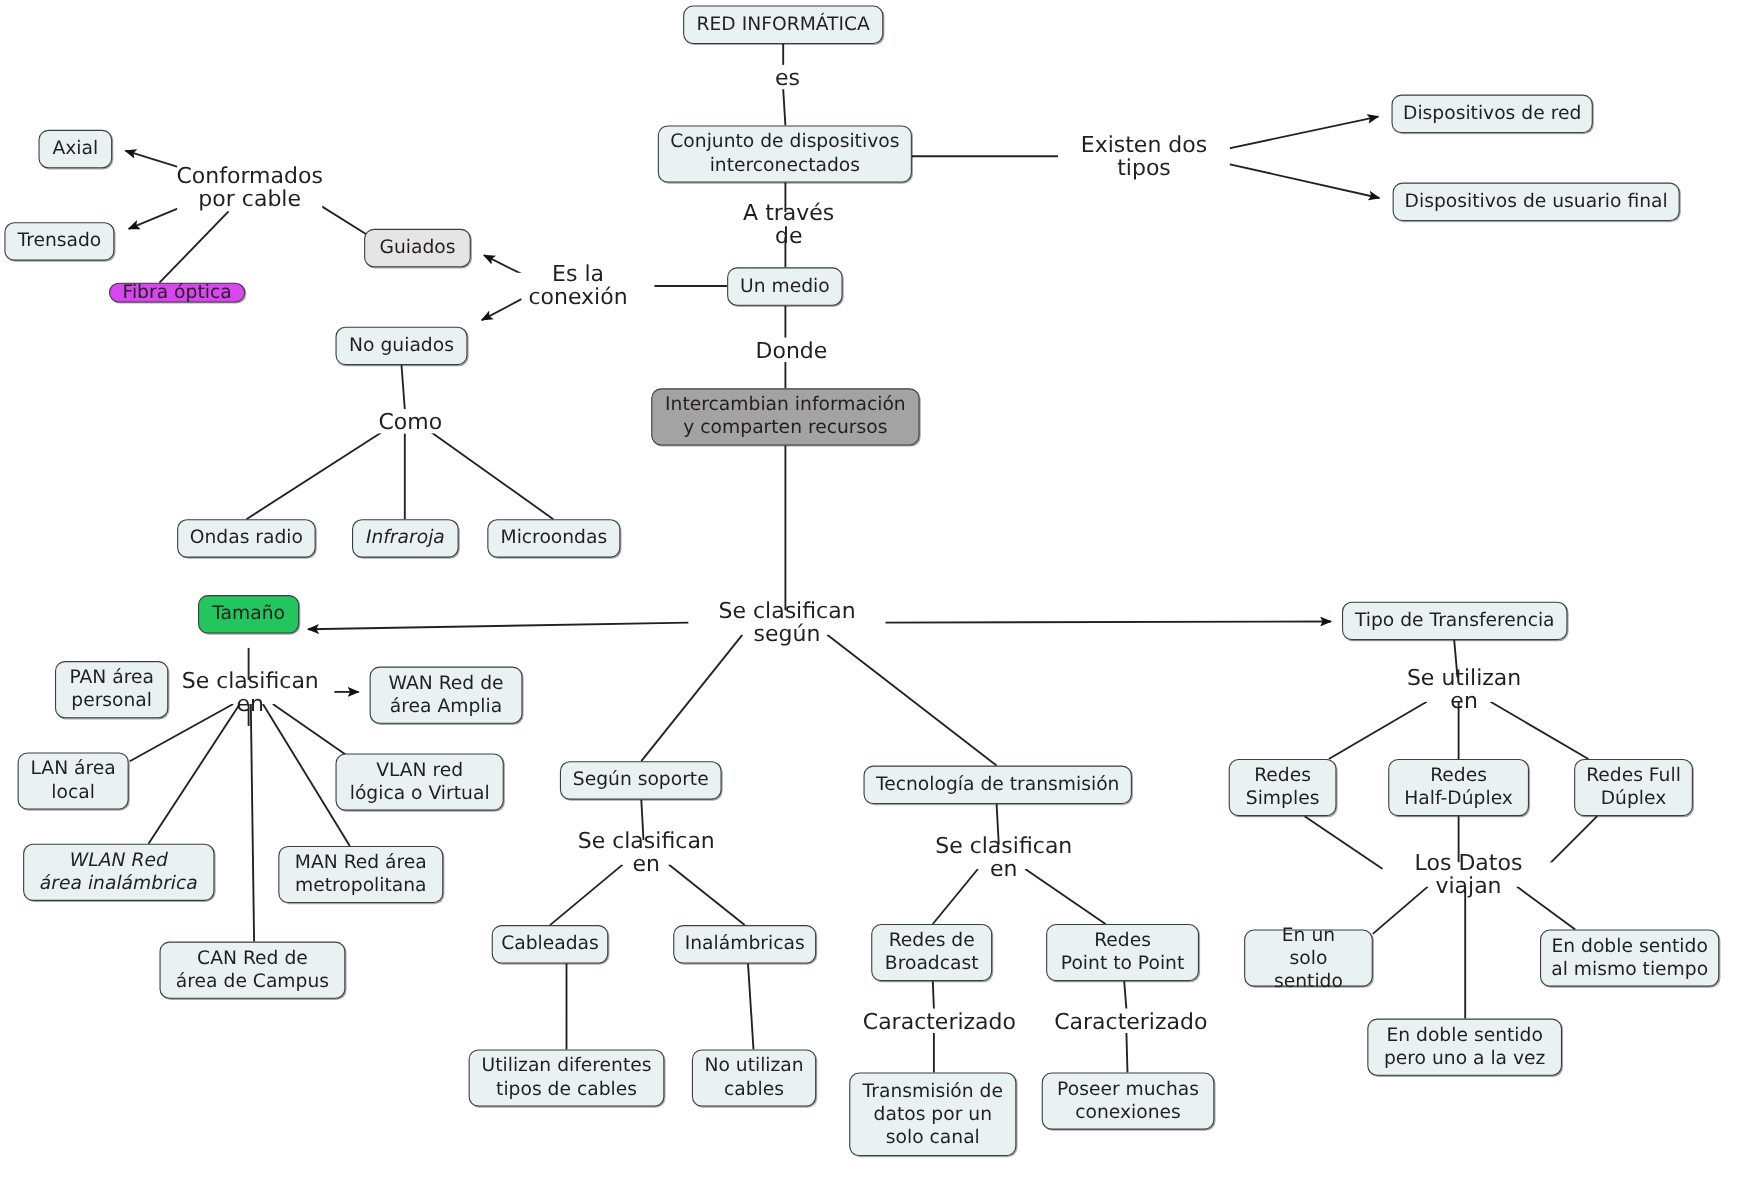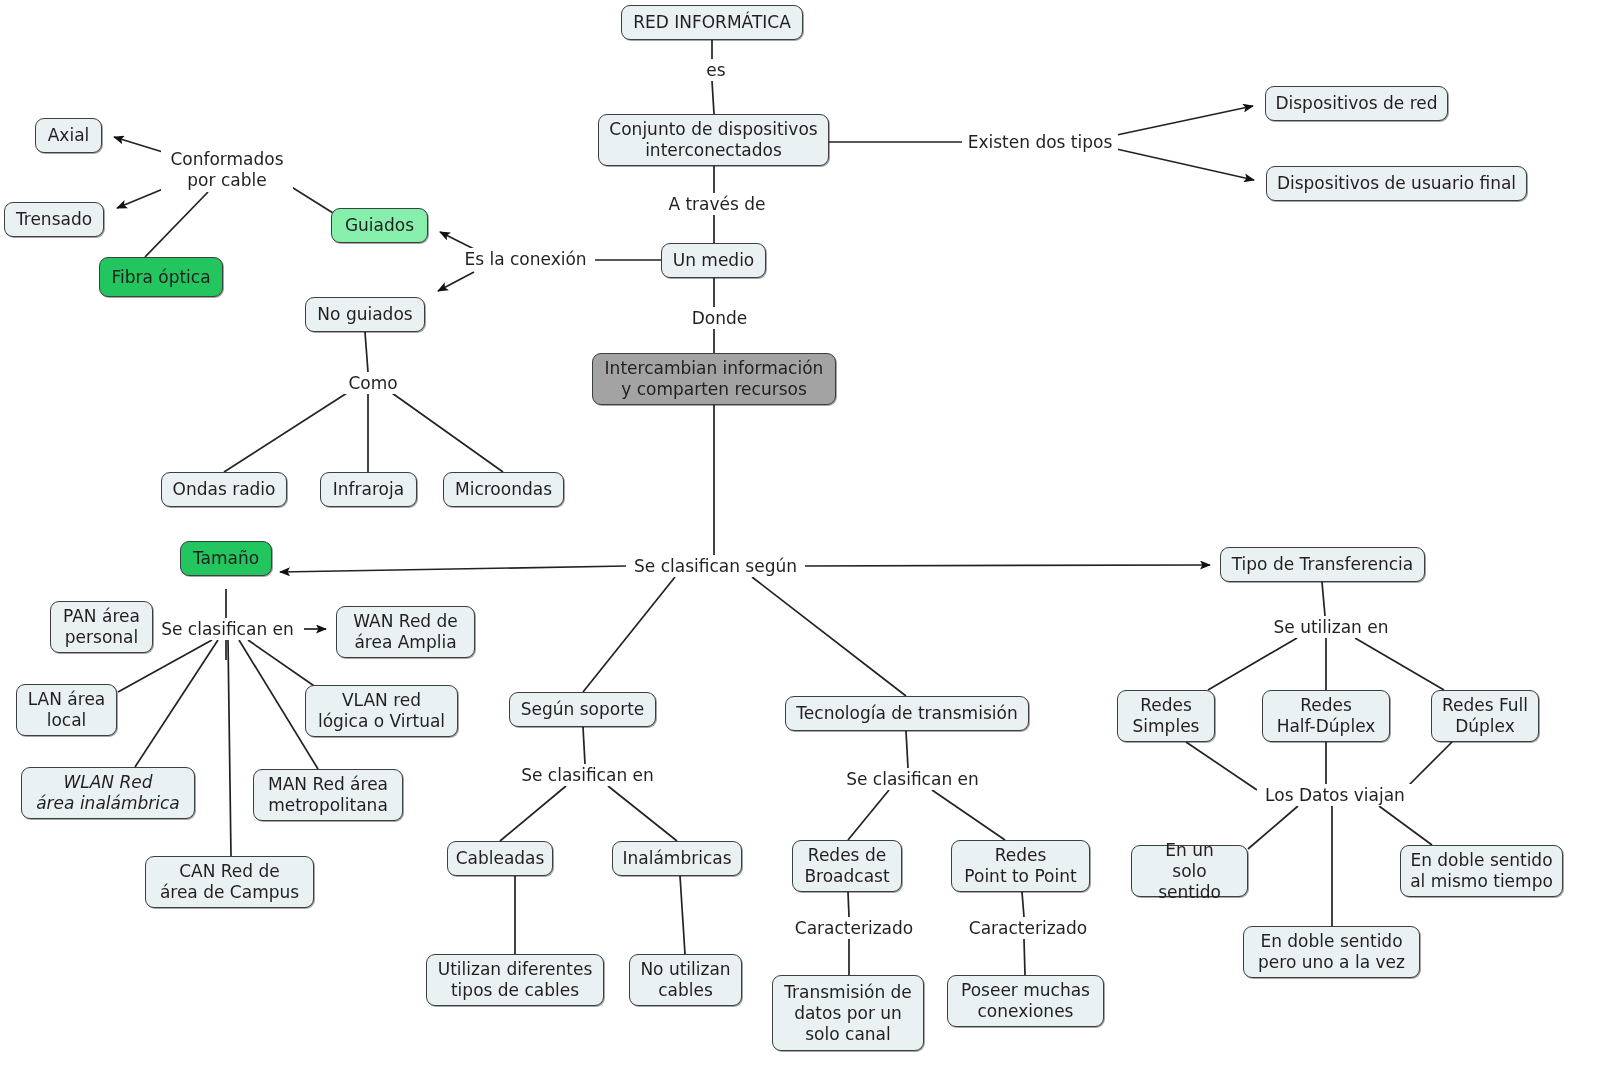--- a/index.html
+++ b/index.html
@@ -38,21 +38,21 @@
     display: flex;
     align-items: center;
     justify-content: center;
     padding: 2px 9px;
     box-shadow: 1px 1px 0 rgba(0,0,0,0.35);
     white-space: pre-line;
   }
   .linklabel {
     position: absolute;
     color: #231f20;
-    font-size: 17px;
+    font-size: 20px;
     line-height: 21px;
     text-align: center;
     background: #ffffff;
     white-space: pre-line;
     padding: 0 3px;
     display: flex;
     align-items: center;
     justify-content: center;
   }
 </style>
@@ -139,27 +139,27 @@
       <div class="linklabel" style="left: 964px; top: 917px; width: 122px; height: 22px;">Caracterizado</div>
       <div class="linklabel" style="left: 1257px; top: 784px; width: 150px; height: 22px;">Los Datos viajan</div>
     </div>
   <div id="node-layer">
       <div class="node" style="left: 621px; top: 5px; width: 182px; height: 35px; background: rgb(234, 241, 243); border-color: rgb(58, 63, 65); color: rgb(35, 31, 32);">RED INFORMÁTICA</div>
       <div class="node" style="left: 598px; top: 114px; width: 231px; height: 52px; background: rgb(234, 241, 243); border-color: rgb(58, 63, 65); color: rgb(35, 31, 32);">Conjunto de dispositivos
 interconectados</div>
       <div class="node" style="left: 1265px; top: 86px; width: 183px; height: 35px; background: rgb(234, 241, 243); border-color: rgb(58, 63, 65); color: rgb(35, 31, 32);">Dispositivos de red</div>
       <div class="node" style="left: 1266px; top: 166px; width: 261px; height: 35px; background: rgb(234, 241, 243); border-color: rgb(58, 63, 65); color: rgb(35, 31, 32);">Dispositivos de usuario final</div>
       <div class="node" style="left: 661px; top: 243px; width: 105px; height: 35px; background: rgb(234, 241, 243); border-color: rgb(58, 63, 65); color: rgb(35, 31, 32);">Un medio</div>
-      <div class="node" style="left: 331px; top: 208px; width: 97px; height: 35px; background: #86efac; border-color: rgb(58, 63, 65); color: rgb(35, 31, 32);">Guiados</div>
+      <div class="node" style="left: 331px; top: 208px; width: 97px; height: 35px; background: #e5e5e5; border-color: rgb(58, 63, 65); color: rgb(35, 31, 32);">Guiados</div>
       <div class="node" style="left: 305px; top: 297px; width: 120px; height: 35px; background: rgb(234, 241, 243); border-color: rgb(58, 63, 65); color: rgb(35, 31, 32);">No guiados</div>
       <div class="node" style="left: 35px; top: 118px; width: 67px; height: 35px; background: rgb(234, 241, 243); border-color: rgb(58, 63, 65); color: rgb(35, 31, 32);">Axial</div>
       <div class="node" style="left: 4px; top: 202px; width: 100px; height: 35px; background: rgb(234, 241, 243); border-color: rgb(58, 63, 65); color: rgb(35, 31, 32);">Trensado</div>
-      <div class="node" style="left: 99px; top: 257px; width: 124px; height: 40px; background: #22c55e; border-color: rgb(58, 63, 65); color: rgb(35, 31, 32);">Fibra óptica</div>
+      <div class="node" style="left: 99px; top: 257px; width: 124px; height: 18px; background: #d946ef; border-color: rgb(58, 63, 65); color: rgb(35, 31, 32);">Fibra óptica</div>
       <div class="node" style="left: 161px; top: 472px; width: 126px; height: 35px; background: rgb(234, 241, 243); border-color: rgb(58, 63, 65); color: rgb(35, 31, 32);">Ondas radio</div>
-      <div class="node" style="left: 320px; top: 472px; width: 97px; height: 35px; background: rgb(234, 241, 243); border-color: rgb(58, 63, 65); color: rgb(35, 31, 32);">Infraroja</div>
+      <div class="node" style="left: 320px; top: 472px; width: 97px; height: 35px; background: rgb(234, 241, 243); border-color: rgb(58, 63, 65); color: rgb(35, 31, 32); font-style: italic;">Infraroja</div>
       <div class="node" style="left: 443px; top: 472px; width: 121px; height: 35px; background: rgb(234, 241, 243); border-color: rgb(58, 63, 65); color: rgb(35, 31, 32);">Microondas</div>
       <div class="node" style="left: 592px; top: 353px; width: 244px; height: 52px; background: #a3a3a3; border-color: rgb(58, 63, 65); color: rgb(35, 31, 32);">Intercambian información
 y comparten recursos</div>
       <div class="node" style="left: 180px; top: 541px; width: 92px; height: 35px; background: #22c55e; border-color: rgb(58, 63, 65); color: rgb(35, 31, 32);">Tamaño</div>
       <div class="node" style="left: 1220px; top: 547px; width: 205px; height: 35px; background: rgb(234, 241, 243); border-color: rgb(58, 63, 65); color: rgb(35, 31, 32);">Tipo de Transferencia</div>
       <div class="node" style="left: 14px; top: 601px; width: 103px; height: 52px; background: rgb(234, 241, 243); border-color: rgb(58, 63, 65); color: rgb(35, 31, 32); margin-left: 36px;">PAN área
 personal</div>
       <div class="node" style="left: 336px; top: 606px; width: 139px; height: 52px; background: rgb(234, 241, 243); border-color: rgb(58, 63, 65); color: rgb(35, 31, 32);">WAN Red de
 área Amplia</div>
       <div class="node" style="left: 16px; top: 684px; width: 101px; height: 52px; background: rgb(234, 241, 243); border-color: rgb(58, 63, 65); color: rgb(35, 31, 32);">LAN área

